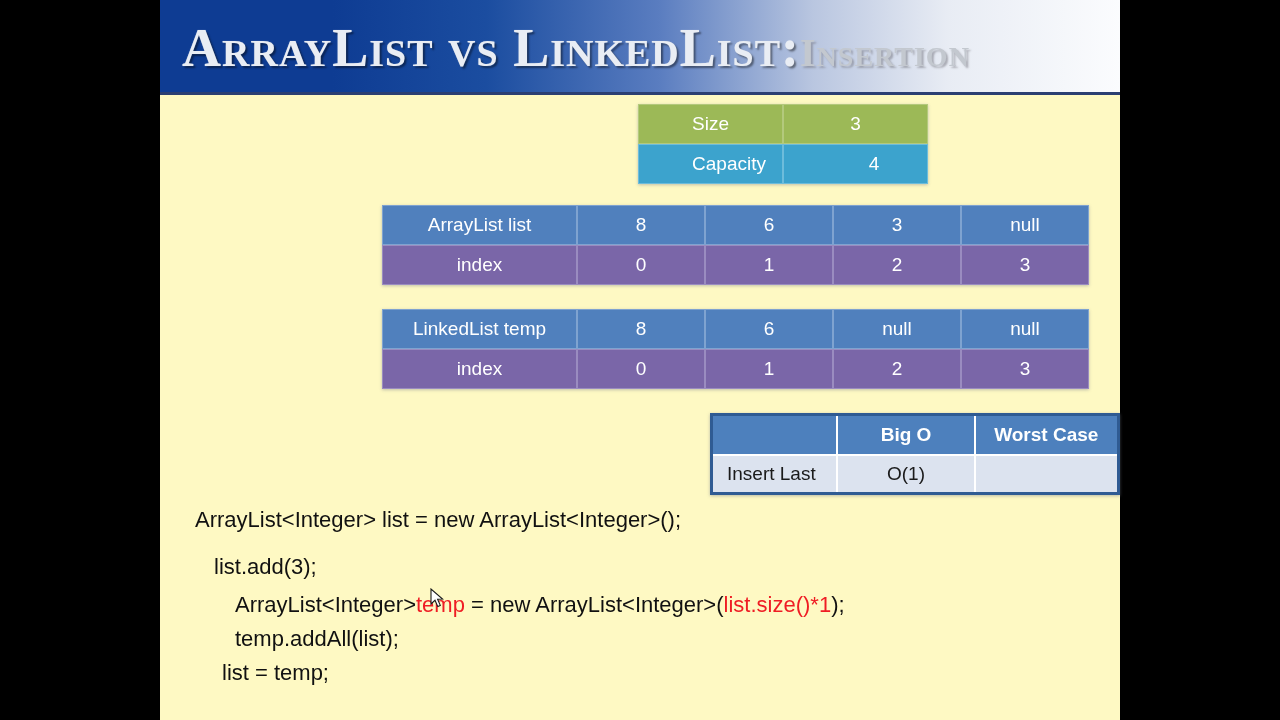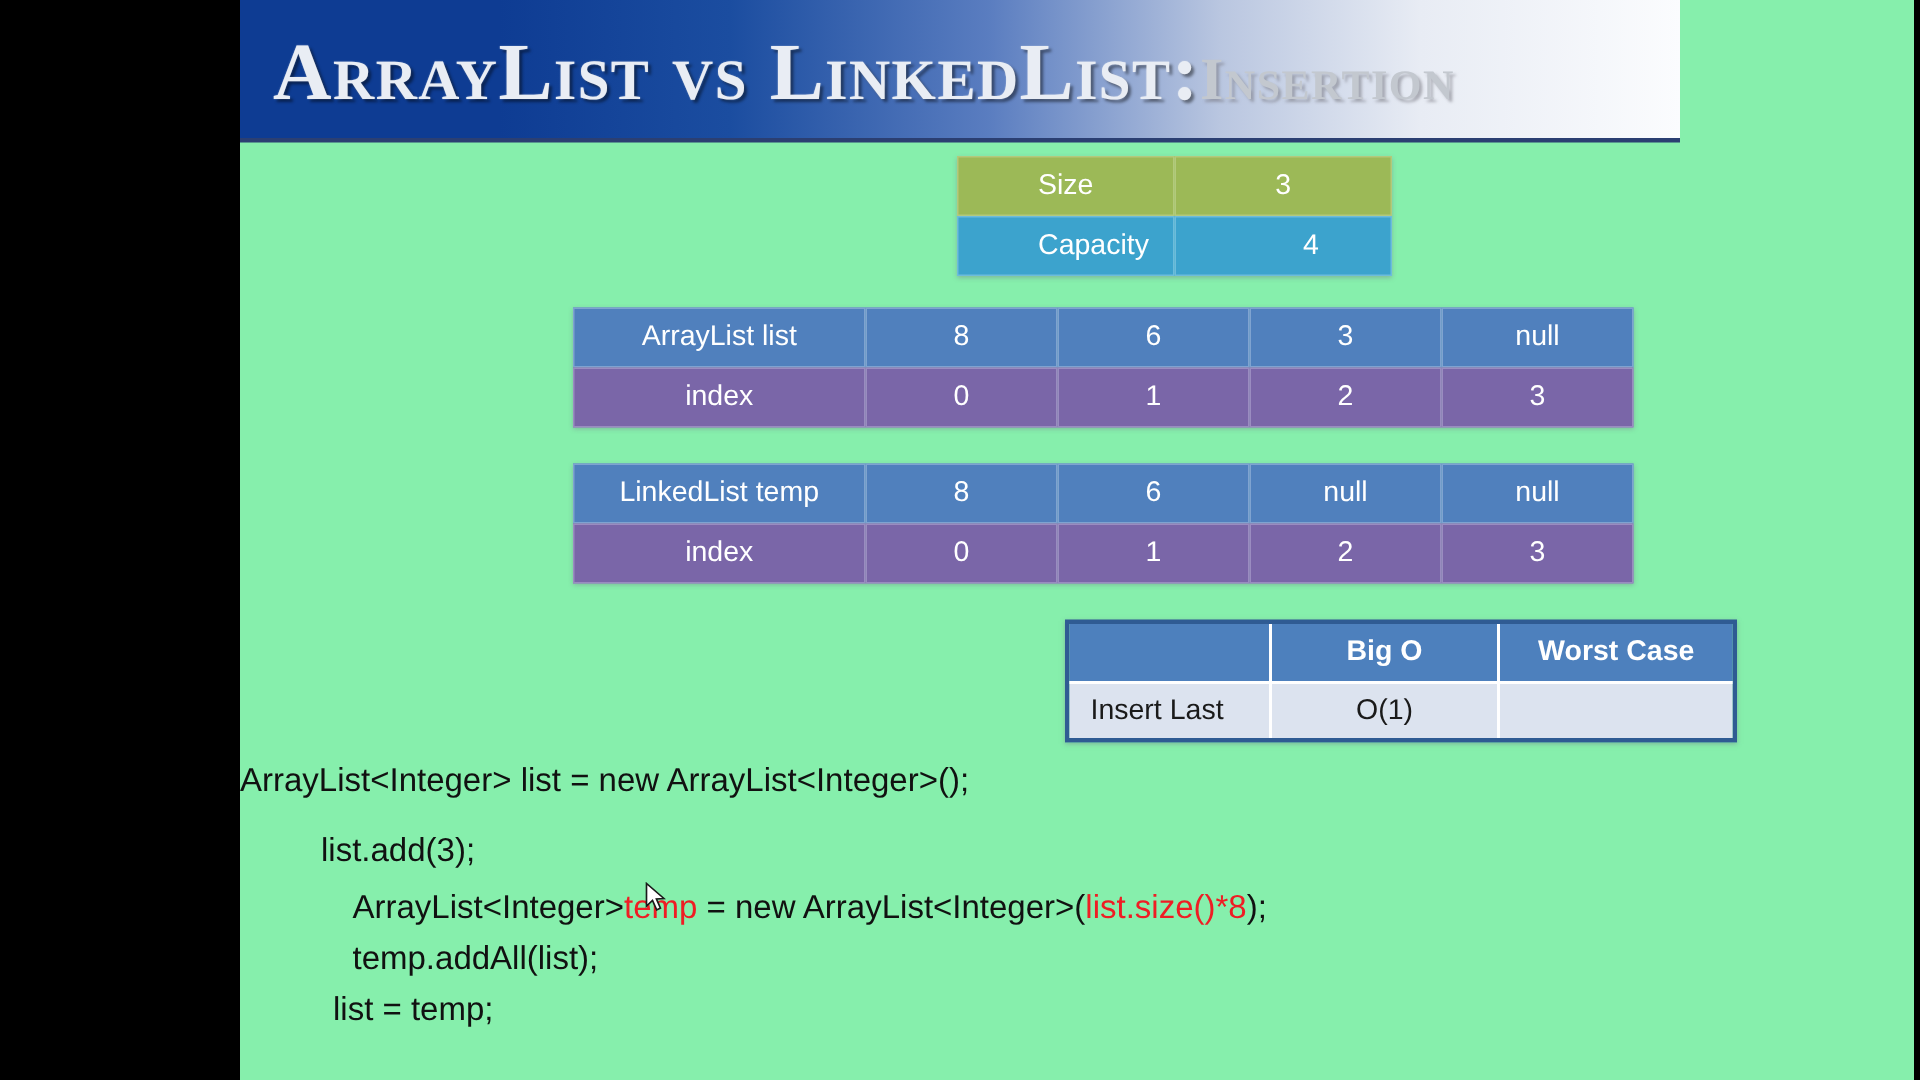--- a/index.html
+++ b/index.html
@@ -2,22 +2,22 @@
 <html><head>
 <meta charset="utf-8">
 <style>
   * { margin:0; padding:0; box-sizing:border-box; }
   html,body{
     width:1280px; height:720px; overflow:hidden;
     background:#000;
     font-family:"Liberation Sans", sans-serif;
   }
   #slide-area{
-    position:absolute; left:160px; top:0; width:1116px; height:720px;
-    background:#86efac;
+    position:absolute; left:160px; top:0; width:960px; height:720px;
+    background:#fef9c3;
   }
 
   
   #title-bar{
     position:absolute; left:0; top:0; width:960px; height:95px;
     background:linear-gradient(to right,
        #0e3c93 0%, #0e3c93 18%, #1b4da0 34%,
        #5a7dc0 52%, #b9c6e0 68%, #e8ecf4 82%, #fbfcfe 100%);
     border-bottom:3px solid #2b3f72;
     overflow:hidden;
@@ -101,21 +101,21 @@
     position:absolute; left:0; top:503px; width:960px;
     color:#111111;
     font-family:"Liberation Sans", sans-serif;
   }
   .code-line{
     font-size:22px;
     line-height:34px;
     white-space:pre;
     color:#111111;
   }
-  .ln1{ }
+  .ln1{ padding-left:35px; }
   .ln2{ padding-left:54px; margin-top:13px; }
   .ln3{ padding-left:75px; margin-top:4px; }
   .ln4{ padding-left:75px; }
   .ln5{ padding-left:62px; }
   .red{ color:#ef1d24; }
 
   
   #cursor{
     position:absolute; left:430px; top:588px;
     width:14px; height:20px;
@@ -193,21 +193,21 @@
       <td class="c1">Insert Last</td>
       <td class="c2">O(1)</td>
       <td class="c3"></td>
     </tr>
   </tbody>
     </table>
 
   <div id="code-block">
     <div class="code-line ln1">ArrayList&lt;Integer&gt; list = new ArrayList&lt;Integer&gt;();</div>
     <div class="code-line ln2">list.add(3);</div>
-    <div class="code-line ln3"><span>ArrayList&lt;Integer&gt;</span><span class="red">temp</span><span> = new ArrayList&lt;Integer&gt;(</span><span class="red">list.size()*8</span><span>);</span></div>
+    <div class="code-line ln3"><span>ArrayList&lt;Integer&gt;</span><span class="red">temp</span><span> = new ArrayList&lt;Integer&gt;(</span><span class="red">list.size()*1</span><span>);</span></div>
     <div class="code-line ln4">temp.addAll(list);</div>
     <div class="code-line ln5">list = temp;</div>
   </div>
 
 </div>
 
 <svg id="cursor" viewBox="0 0 14 20">
   <polygon points="1,1 1,16 5,12.3 7.8,18.6 10.3,17.4 7.6,11.3 12.6,11" fill="#ffffff" stroke="#1a1a1a" stroke-width="1.1"></polygon>
 </svg>
 

